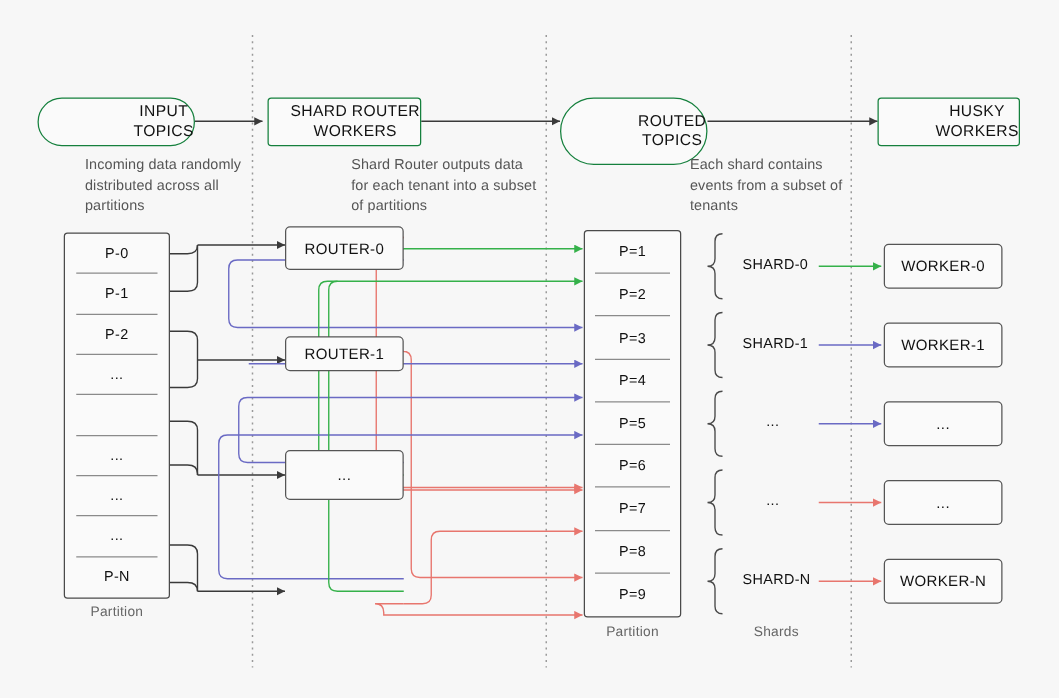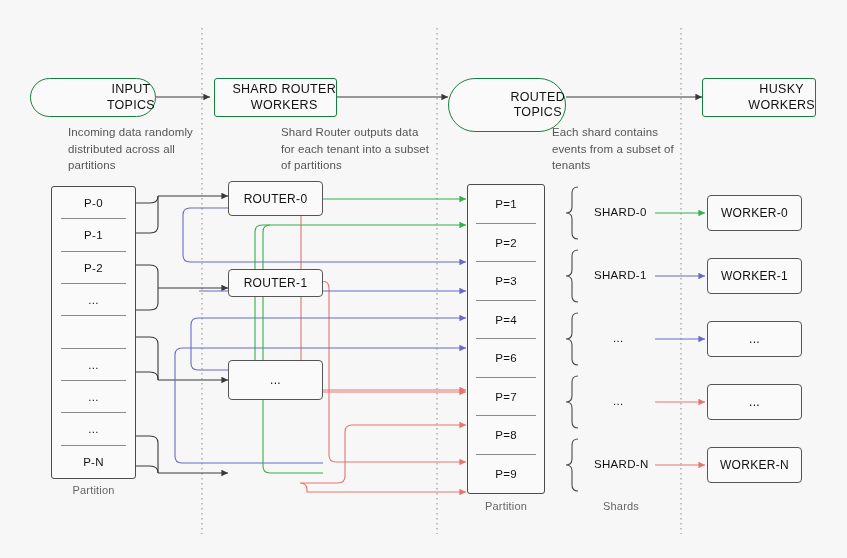--- a/index.html
+++ b/index.html
@@ -266,20 +266,21 @@
 
   <div class="box" style="left:228px;top:181px;width:95px;height:35px;">ROUTER-0</div>
   <div class="box" style="left:228px;top:269px;width:95px;height:28px;">ROUTER-1</div>
   <div class="box dots" style="left:228px;top:360px;width:95px;height:40px;">...</div>
 
   <div class="stack" style="left:467px;top:184px;width:78px;height:310px;">
     <div class="cell">P=1</div>
     <div class="cell">P=2</div>
     <div class="cell">P=3</div>
     <div class="cell">P=4</div>
+    <div class="cell">P=5</div>
     <div class="cell">P=6</div>
     <div class="cell">P=7</div>
     <div class="cell">P=8</div>
     <div class="cell">P=9</div>
   </div>
   <div class="axis-label" style="left:467px;top:500px;width:78px;">Partition</div>
 
   <div class="shard-label" style="left:594px;top:206px;">SHARD-0</div>
   <div class="shard-label" style="left:594px;top:269px;">SHARD-1</div>
   <div class="shard-label dots" style="left:613px;top:332px;">...</div>

